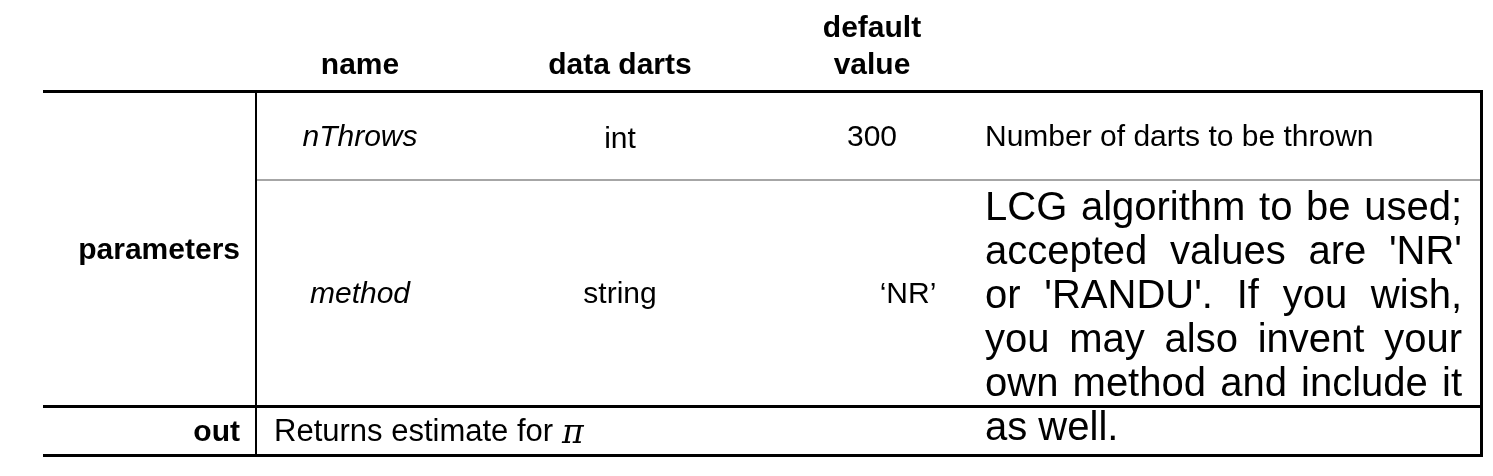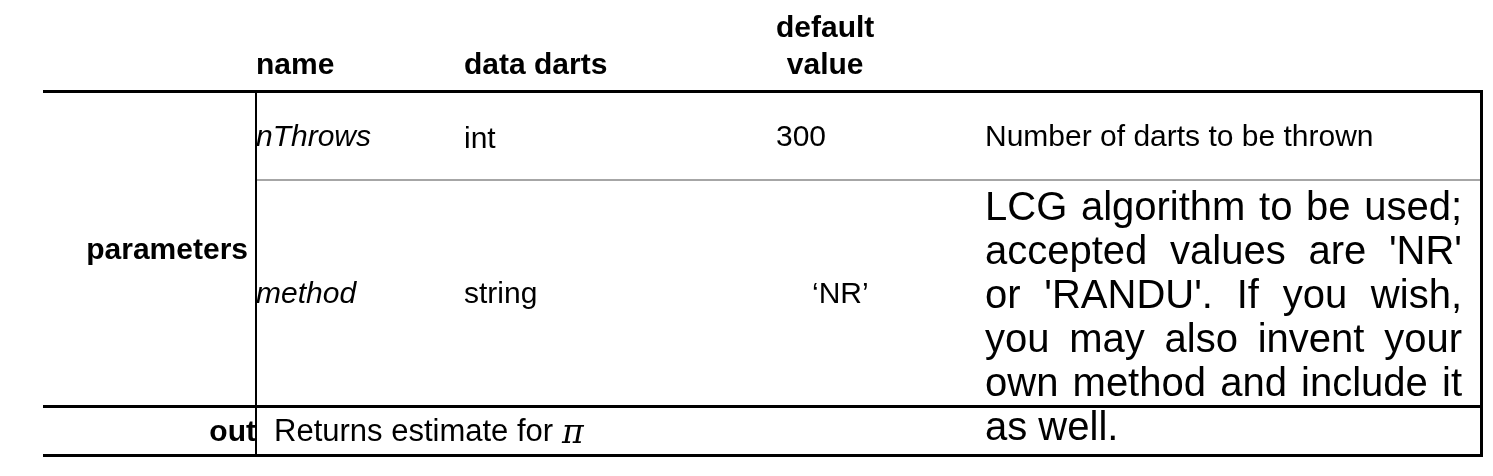--- a/index.html
+++ b/index.html
@@ -18,39 +18,40 @@
     height: 476px;
     background: var(--background);
     overflow: hidden;
     margin: 0 auto;
   }
 
   .cell {
     position: absolute;
     display: flex;
     align-items: center;
+    justify-content: center;
     font-size: 30px;
     line-height: 1.2;
   }
 
   .hdr {
     font-weight: bold;
     align-items: flex-end;
     padding-bottom: 6px;
   }
   .hdr-wrap {
     white-space: pre-line;
     text-align: center;
     line-height: 37px;
   }
 
   .group-label {
     font-weight: bold;
     justify-content: flex-end;
-    padding-right: 8px;
+    padding-right: 16px;
   }
 
   .param-name { font-style: italic; }
 
   .desc-cell {
     justify-content: flex-start;
     text-align: left;
   }
 
   .desc-block {
@@ -58,20 +59,21 @@
     display: block;
     font-size: 40px;
     line-height: 44px;
     text-align: justify;
     text-align-last: left;
   }
 
   .out-label {
     font-weight: bold;
     justify-content: flex-end;
+    padding-right: 16px;
   }
   .out-value {
     justify-content: flex-start;
     font-size: 31px;
   }
   .pi {
     font-family: "DejaVu Serif", serif;
     font-style: italic;
     font-size: 33px;
     padding-left: 9px;

